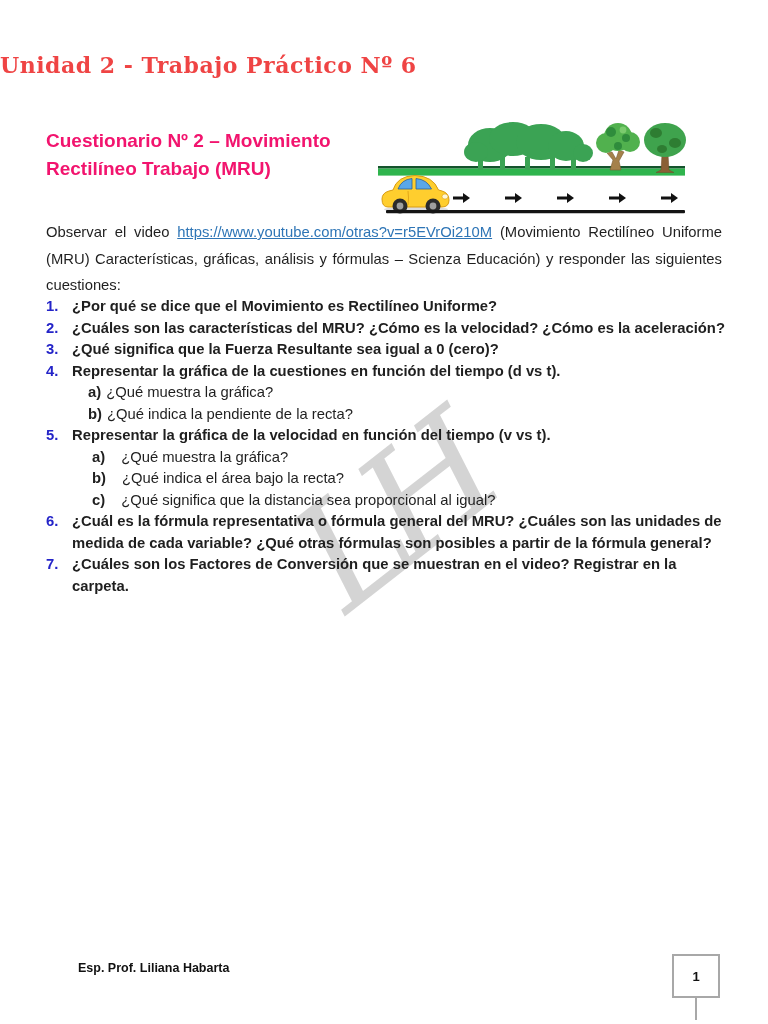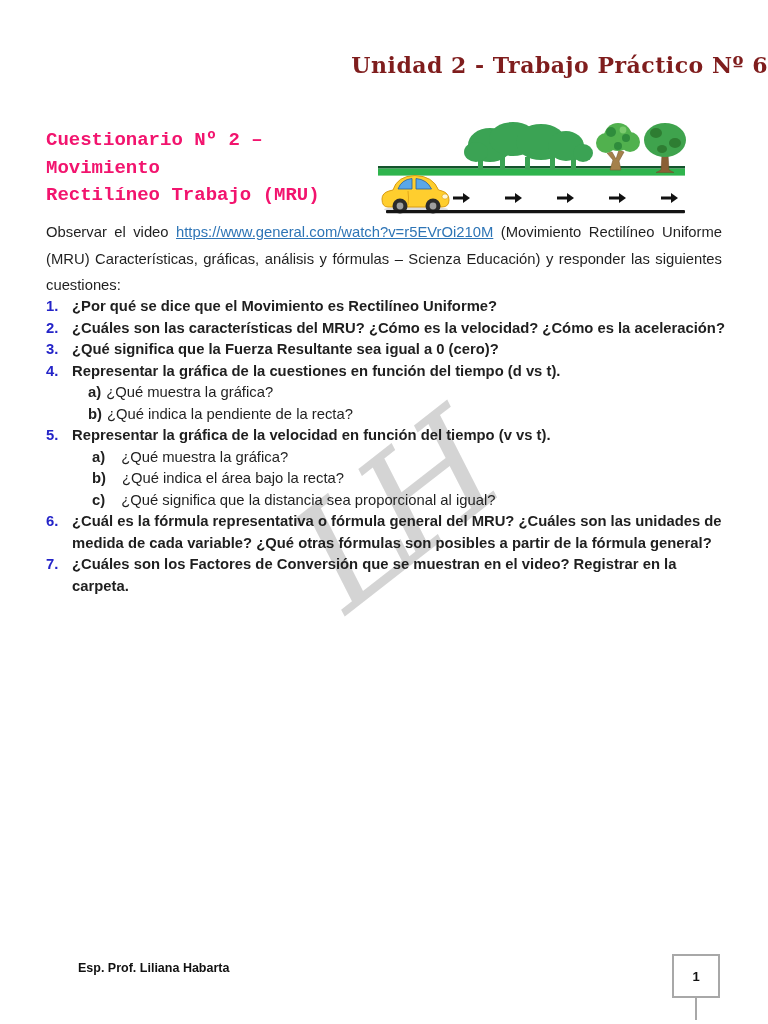--- a/index.html
+++ b/index.html
@@ -1,22 +1,22 @@
 <!DOCTYPE html>
 <html><head>
 <meta charset="utf-8">
 <style>
   html,body{margin:0;padding:0;background:#fff;}
   .page{position:relative;width:768px;height:1024px;background:#fff;overflow:hidden;
         font-family:"Liberation Sans",sans-serif;color:#1f1f1f;}
-  .doc-title{position:absolute;top:52px;left:0;width:768px;text-align:right;
+  .doc-title{position:absolute;top:52px;left:0;width:768px;text-align:left;
         font-family:"DejaVu Serif",serif;font-weight:bold;font-size:22px;
-        color:#7f1d1d;letter-spacing:.5px;}
+        color:#ef4444;letter-spacing:.5px;}
   .section-heading{position:absolute;top:127px;left:46px;width:340px;
-        font-family:Liberation Mono, monospace;font-weight:bold;font-size:19px;
+        font-family:Liberation Sans, sans-serif;font-weight:bold;font-size:19px;
         line-height:27.5px;color:#f2146e;}
   .figure{position:absolute;top:119px;left:378px;width:310px;height:96px;}
   .intro{position:absolute;top:219px;left:46px;width:676px;font-size:14.8px;
         line-height:26.5px;text-align:justify;}
   .intro a{color:#2e75b6;text-decoration:underline;}
   .questions{position:absolute;top:296px;left:46px;width:690px;font-size:14.8px;}
   .q-row{display:flex;line-height:21.5px;}
   .q-num{min-width:20px;margin-right:6px;color:#2424c8;font-weight:bold;flex-shrink:0;}
   .q-text{flex:1;font-weight:bold;}
   .q-sub{display:flex;line-height:21.5px;padding-left:42px;}
@@ -123,21 +123,21 @@
           <g>
               <rect x="283" y="77.5" width="10" height="3"></rect>
               <polygon points="293,74 300,79 293,84"></polygon>
             </g>
         </g>
 
         <rect x="8" y="91" width="299" height="3.2" rx="1" fill="#141414"></rect>
       </svg>
     </div>
 
-    <div class="intro"><span>Observar el video </span><a href="#">https://www.general.com/watch?v=r5EVrOi210M</a><span> (Movimiento Rectilíneo Uniforme (MRU) Características, gráficas, análisis y fórmulas – Scienza Educación) y responder las siguientes cuestiones:</span></div>
+    <div class="intro"><span>Observar el video </span><a href="#">https://www.youtube.com/otras?v=r5EVrOi210M</a><span> (Movimiento Rectilíneo Uniforme (MRU) Características, gráficas, análisis y fórmulas – Scienza Educación) y responder las siguientes cuestiones:</span></div>
 
     <div class="questions">
       <div class="q-row">
         <span class="q-num">1.</span>
         <span class="q-text">¿Por qué se dice que el Movimiento es Rectilíneo Uniforme?</span>
       </div>
       <div class="q-row">
         <span class="q-num">2.</span>
         <span class="q-text">¿Cuáles son las características del MRU? ¿Cómo es la velocidad? ¿Cómo es la aceleración?</span>
       </div>

